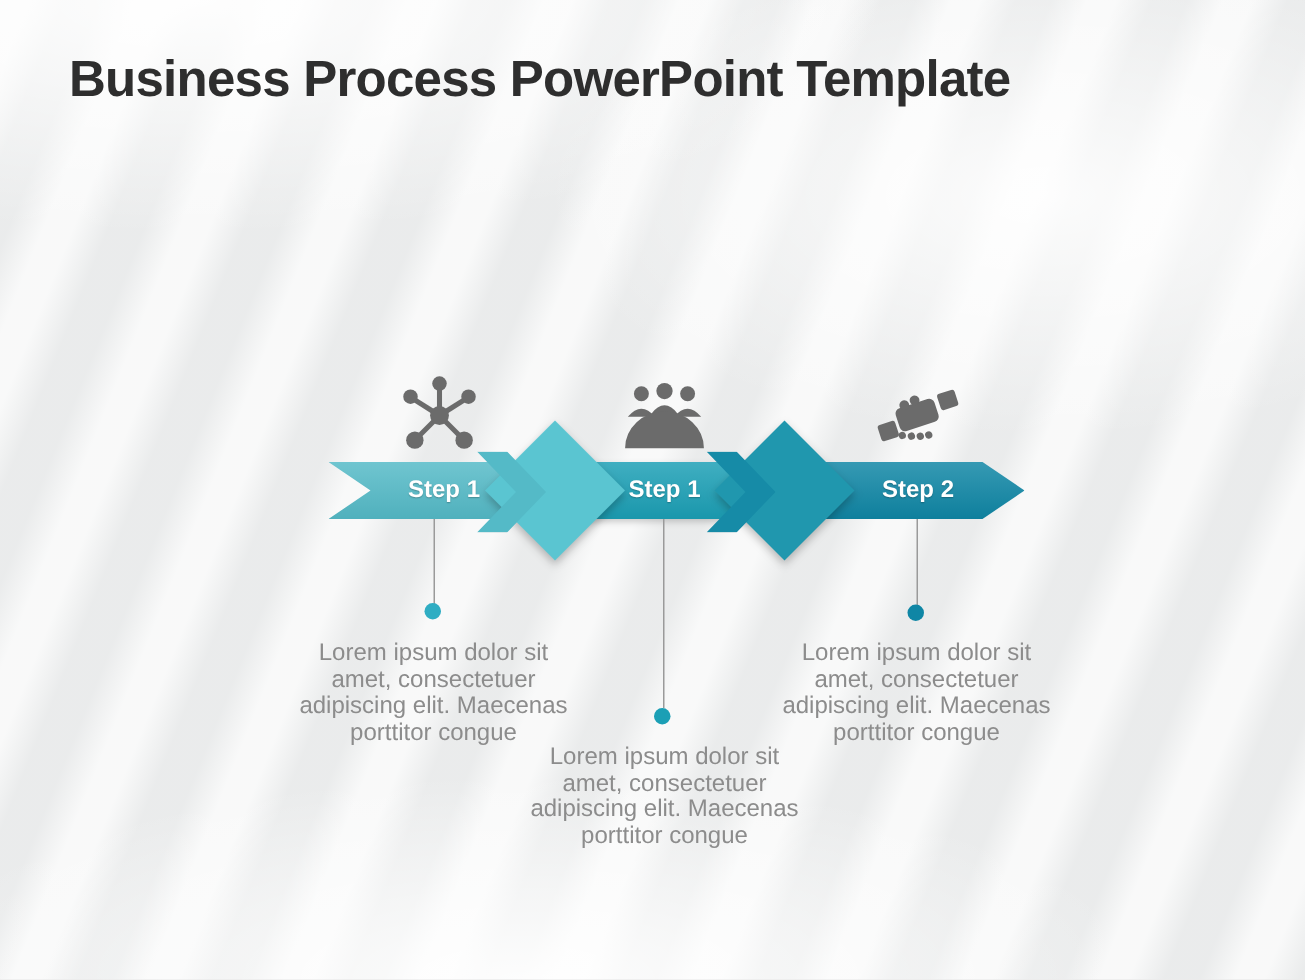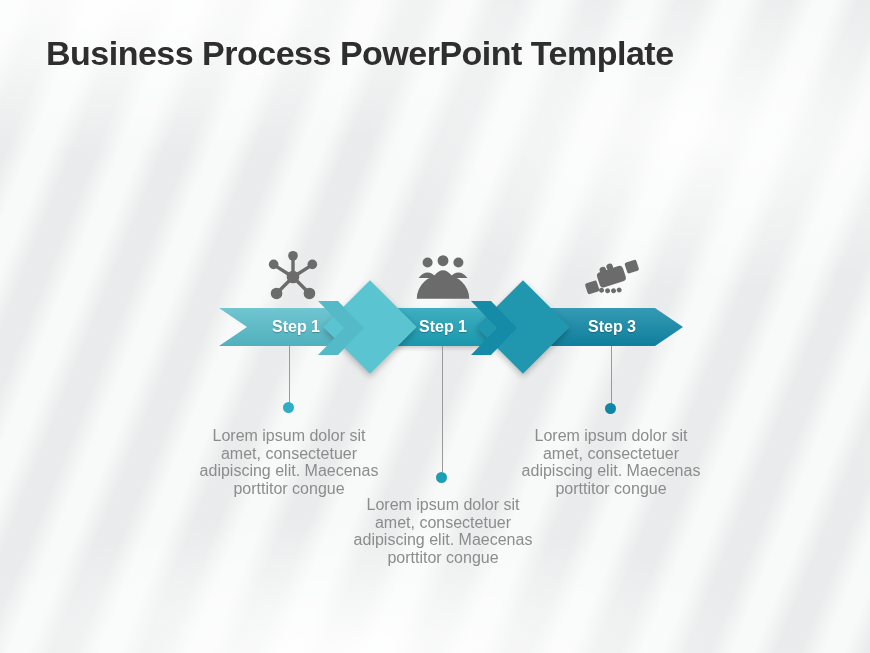--- a/index.html
+++ b/index.html
@@ -76,21 +76,21 @@
   <div class="seg seg2"></div>
   <div class="seg seg3"></div>
 
   <div class="diamond diamond1"></div>
   <div class="diamond diamond2"></div>
   <div class="chevron chevron1"></div>
   <div class="chevron chevron2"></div>
 
   <div class="step-label label1">Step 1</div>
   <div class="step-label label2">Step 1</div>
-  <div class="step-label label3">Step 3</div>
+  <div class="step-label label3">Step 2</div>
 
   <div class="icon icon1">
     <svg width="58" height="58" viewBox="0 0 60 60">
       <g stroke="currentColor" stroke-width="3.5" fill="none">
         <line x1="30" y1="30" x2="30" y2="9"></line>
         <line x1="30" y1="30" x2="11" y2="18"></line>
         <line x1="30" y1="30" x2="49" y2="18"></line>
         <line x1="30" y1="30" x2="14" y2="46"></line>
         <line x1="30" y1="30" x2="46" y2="46"></line>
       </g>

